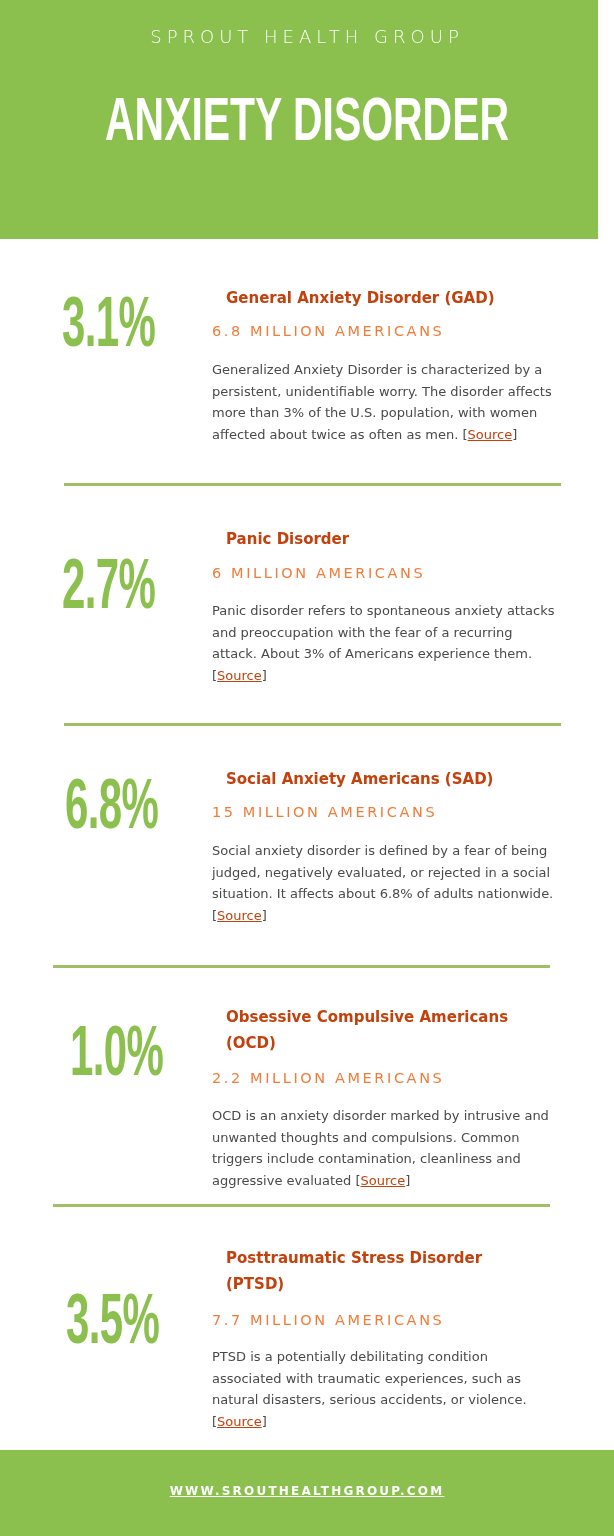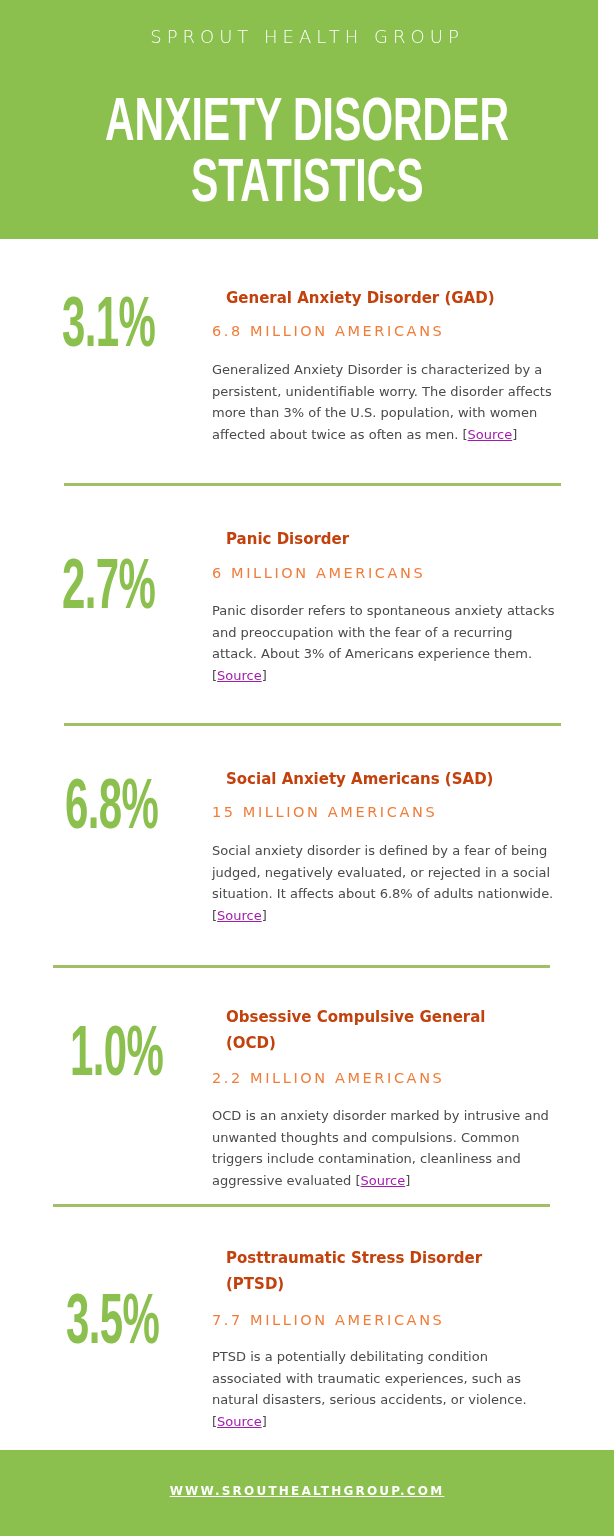--- a/index.html
+++ b/index.html
@@ -37,39 +37,38 @@
     font-family: "DejaVu Sans", sans-serif; font-weight: bold; font-size: 15px; line-height: 26px;
   }
   .count {
     position: absolute; left: 212px; color: #f07c3a;
     font-family: "DejaVu Sans", sans-serif; font-size: 14.5px; letter-spacing: 2.6px; white-space: nowrap;
   }
   .desc {
     position: absolute; left: 212px; width: 345px; color: #4a4a4a;
     font-family: "DejaVu Sans", sans-serif; font-size: 13px; line-height: 21.6px;
   }
-  .src { color: #a21caf; text-decoration: underline; cursor: pointer; }
+  .src { color: #c2410c; text-decoration: underline; cursor: pointer; }
   .divider { position: absolute; height: 3px; background: #a3bf66; width: 497px; }
 
   .footer {
     position: absolute; left: 0; top: 1450px; width: 614px; height: 86px; background: #8bc04f;
   }
   .footer-link {
     position: absolute; left: 0; width: 614px; top: 34px; text-align: center;
     color: #ffffff; font-family: "DejaVu Sans", sans-serif; font-weight: bold;
     font-size: 12px; letter-spacing: 2.2px; text-decoration: underline; cursor: pointer;
   }
 </style>
 </head>
 <body>
 
 <div class="header">
   <div class="brand">SPROUT HEALTH GROUP</div>
   <div class="title l1"><span>ANXIETY DISORDER</span></div>
-  <div class="title l2"><span>STATISTICS</span></div>
 </div>
 
 <div class="section" style="top:0;">
   <div class="big" style="left:62px; top:287px;">3.1%</div>
   <div class="heading" style="top:285px;">General Anxiety Disorder (GAD)</div>
   <div class="count" style="top:323px;">6.8 MILLION AMERICANS</div>
   <div class="desc" style="top:359px;">
     <span>Generalized Anxiety Disorder is characterized by a persistent, unidentifiable worry. The disorder affects more than 3% of the U.S. population, with women affected about twice as often as men.</span>
     [<span class="src">Source</span>]
   </div>
@@ -93,21 +92,21 @@
   <div class="count" style="top:804px;">15 MILLION AMERICANS</div>
   <div class="desc" style="top:840px;">
     <span>Social anxiety disorder is defined by a fear of being judged, negatively evaluated, or rejected in a social situation. It affects about 6.8% of adults nationwide.</span>
     [<span class="src">Source</span>]
   </div>
 </div>
 <div class="divider" style="left:53px; top:965px;"></div>
 
 <div class="section" style="top:0;">
   <div class="big" style="left:70px; top:1016px;">1.0%</div>
-  <div class="heading" style="top:1004px; width:310px;">Obsessive Compulsive General (OCD)</div>
+  <div class="heading" style="top:1004px; width:310px;">Obsessive Compulsive Americans (OCD)</div>
   <div class="count" style="top:1070px;text-align:right;">2.2 MILLION AMERICANS</div>
   <div class="desc" style="top:1105px;">
     <span>OCD is an anxiety disorder marked by intrusive and unwanted thoughts and compulsions. Common triggers include contamination, cleanliness and aggressive evaluated</span>
     [<span class="src">Source</span>]
   </div>
 </div>
 <div class="divider" style="left:53px; top:1204px;"></div>
 
 <div class="section" style="top:0;">
   <div class="big" style="left:66px; top:1284px;">3.5%</div>

